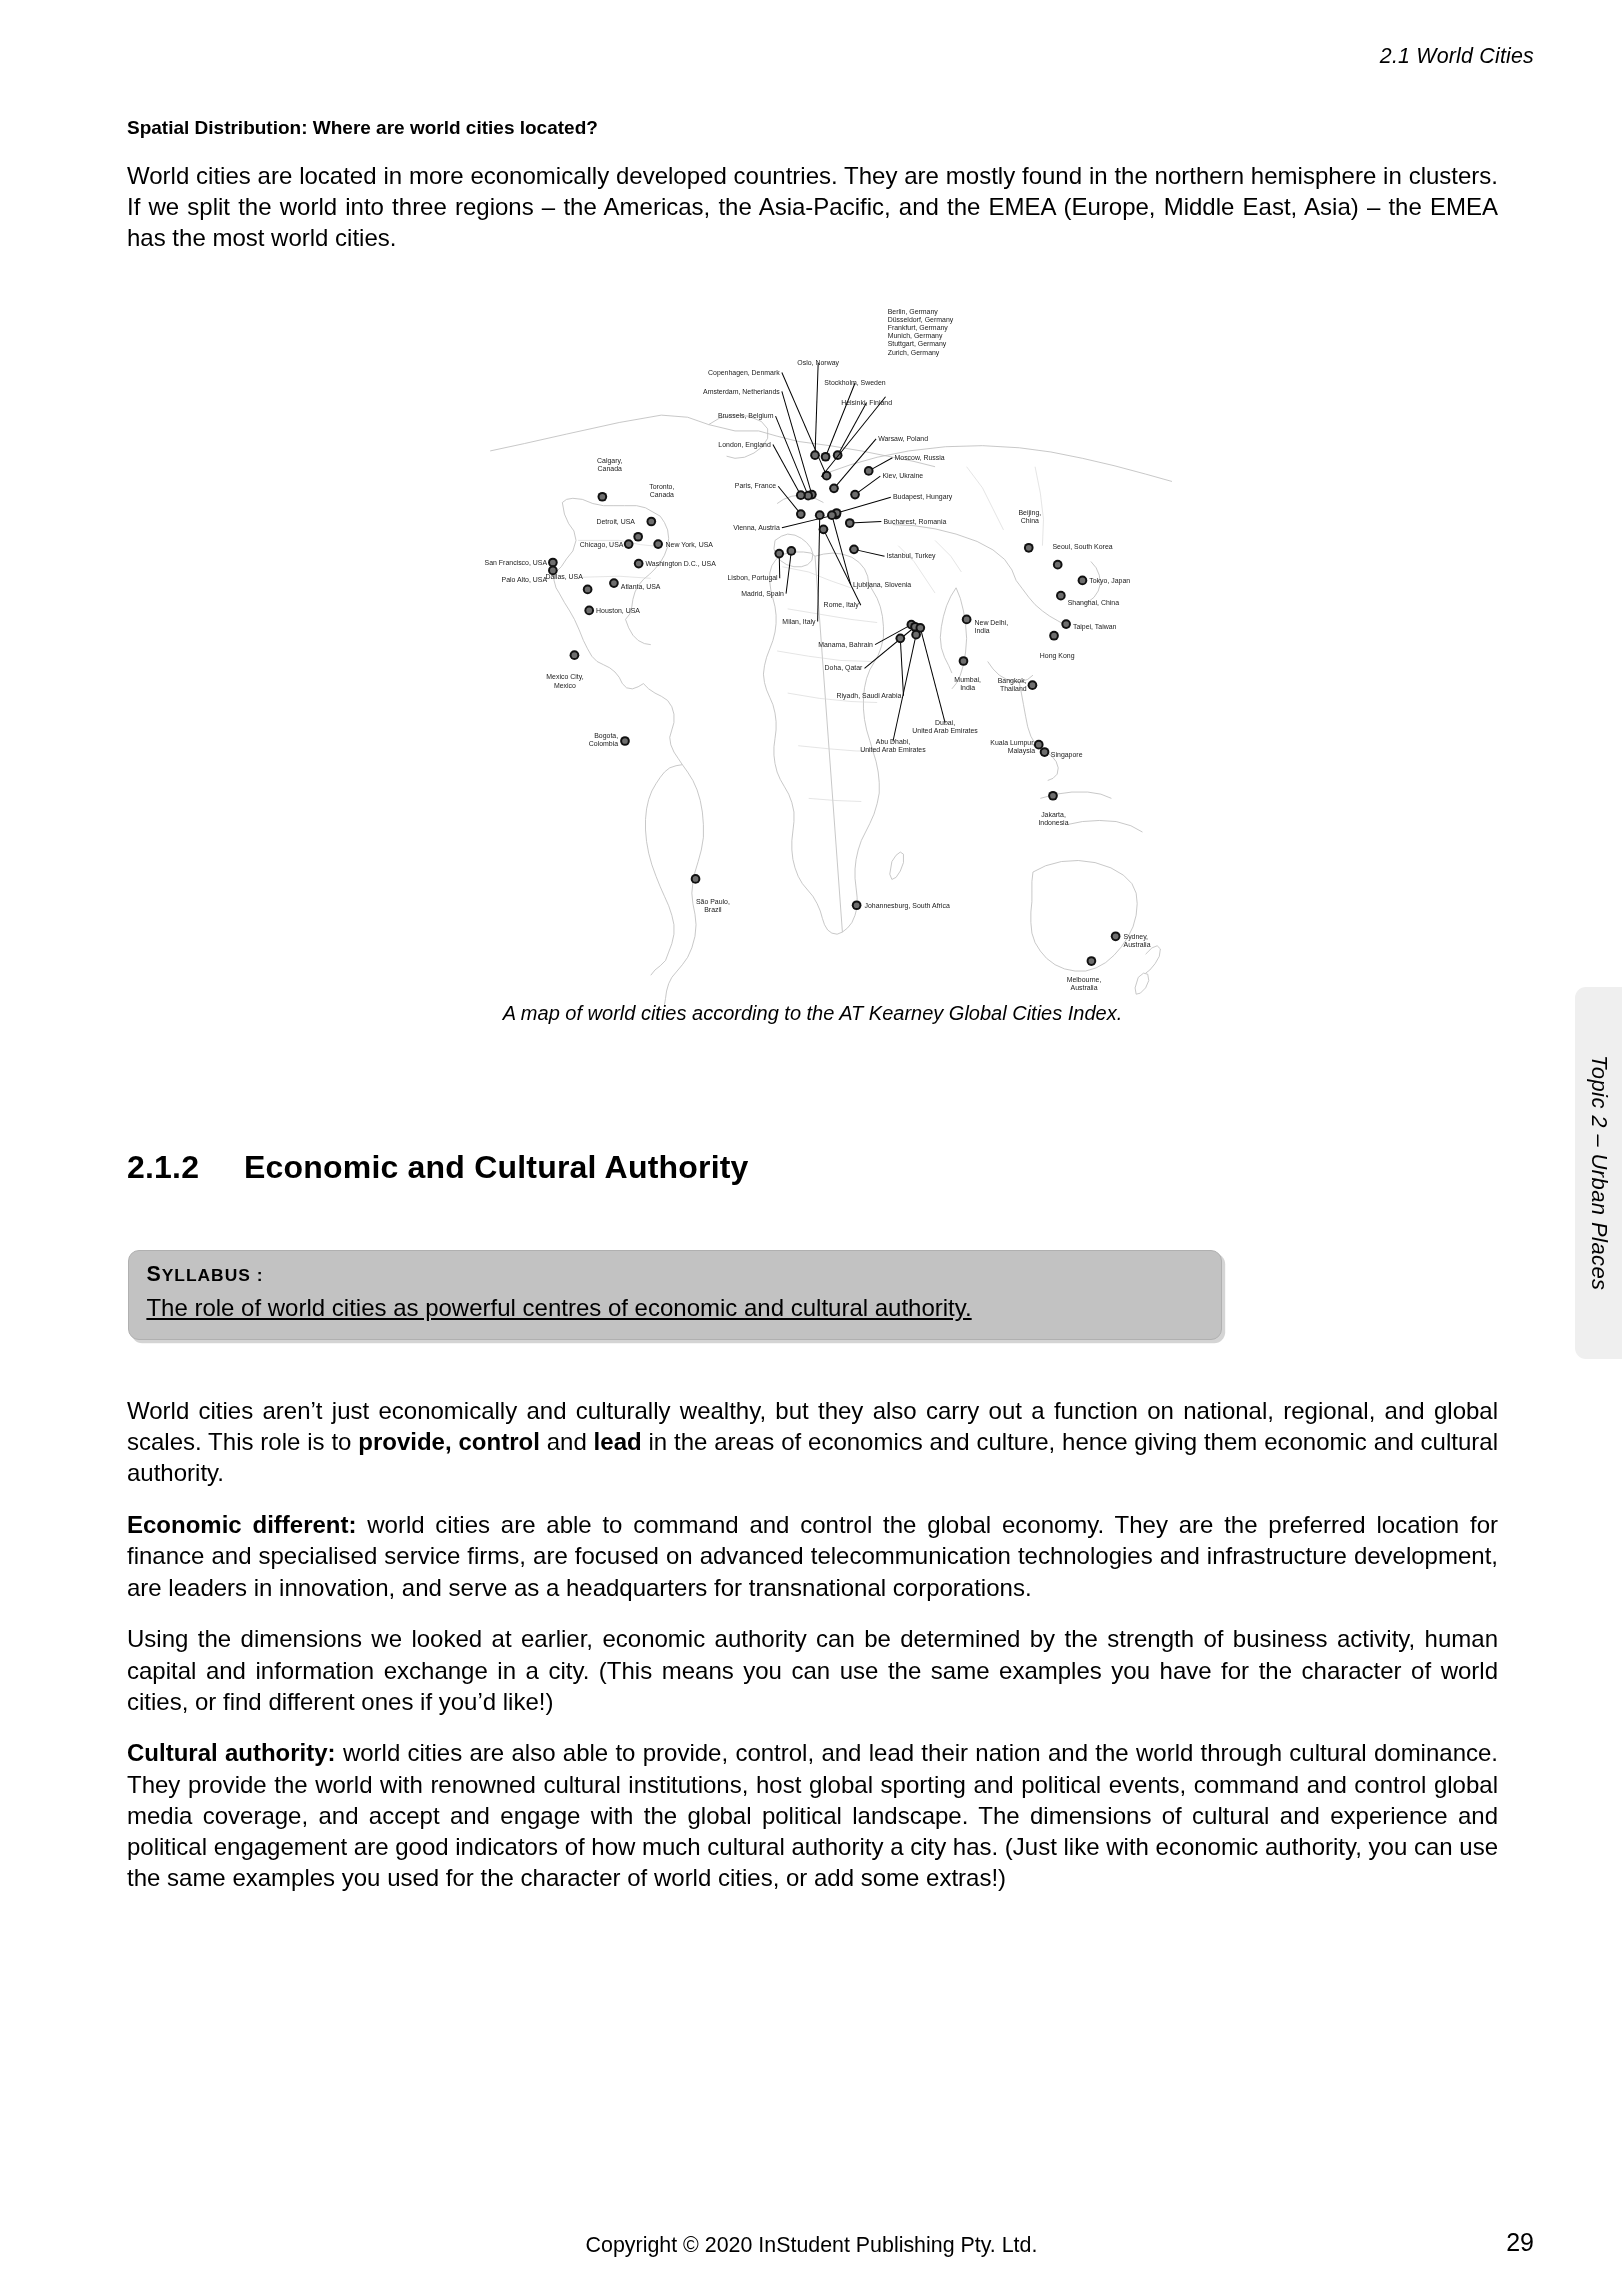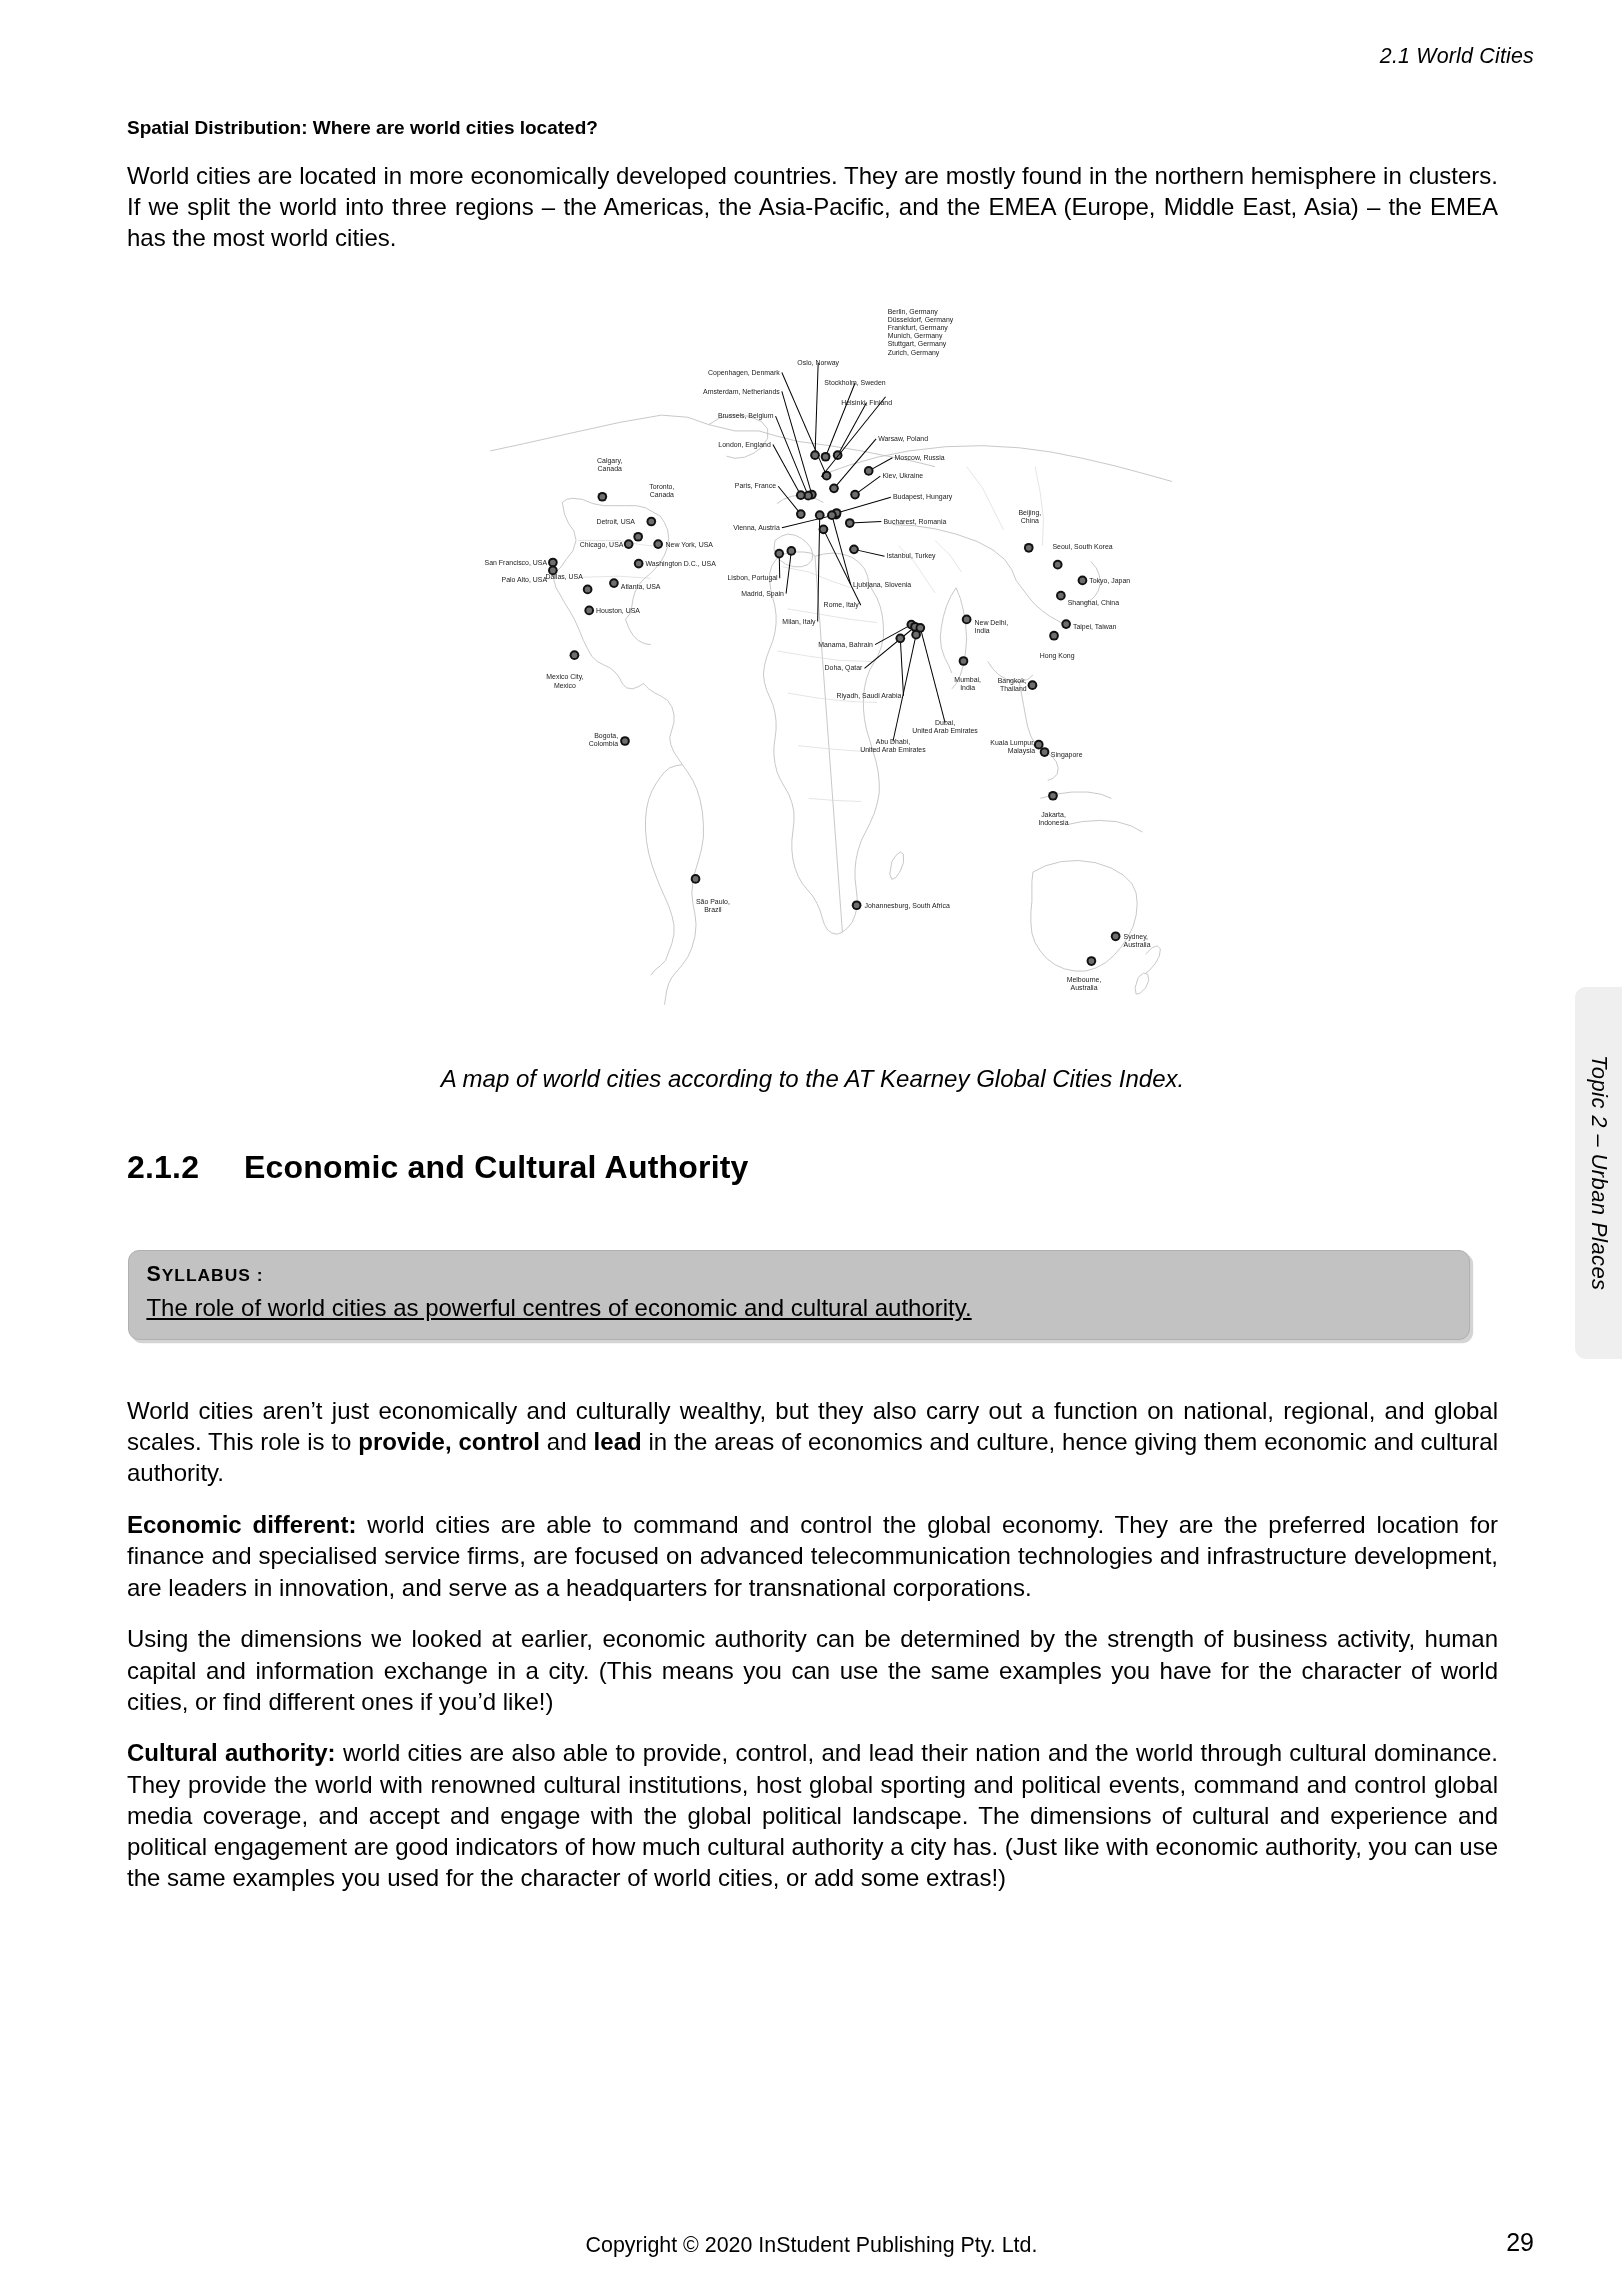--- a/index.html
+++ b/index.html
@@ -27,34 +27,34 @@
   p.body {
     font-size:24px; line-height:1.30; margin:0 0 20.6px 0;
     text-align:justify; text-justify:inter-word;
   }
   p.body b { font-weight:bold; }
 
   
   .figure { position:absolute; left:127px; top:293px; width:1395px; height:737px; }
   .map-svg { position:absolute; left:0; top:0; width:1395px; height:737px; }
   .caption {
-    position:absolute; left:127px; top:1065px; width:1371px;
-    text-align:center; font-style:italic; font-size:24px;
+    position:absolute; left:127px; top:1002px; width:1371px;
+    text-align:center; font-style:italic; font-size:20px;
   }
 
   
   .h-sec {
     position:absolute; left:127px; top:1149px;
     font-weight:bold; font-size:32px; letter-spacing:0.2px;
   }
   .h-sec .num { display:inline-block; width:117px; }
 
   
   .syllabus {
-    position:absolute; left:128px; top:1250px; width:1342px;
+    position:absolute; left:128px; top:1250px; width:1094px;
     background:#c2c2c2; border:0.8px solid #b0b0b0; border-radius:11px;
     padding:11px 17.4px 16px 17.4px; box-sizing:border-box;
     box-shadow:3.2px 3.2px 0 rgba(0,0,0,.17);
   }
   .syllabus .lbl {
     font-size:17.4px; font-weight:bold; letter-spacing:1px; margin-bottom:6.3px;
   }
   .syllabus .lbl .cap1 { font-size:21.4px; }
   .syllabus .txt { font-size:24px; line-height:1.25;text-decoration:underline; }
 

